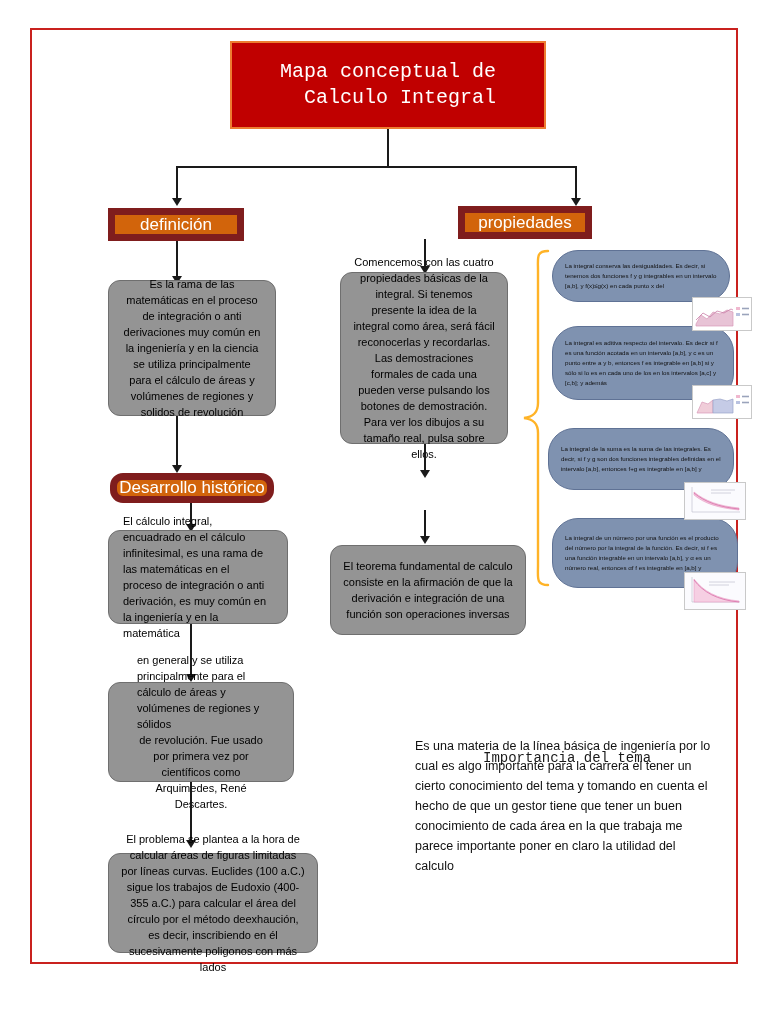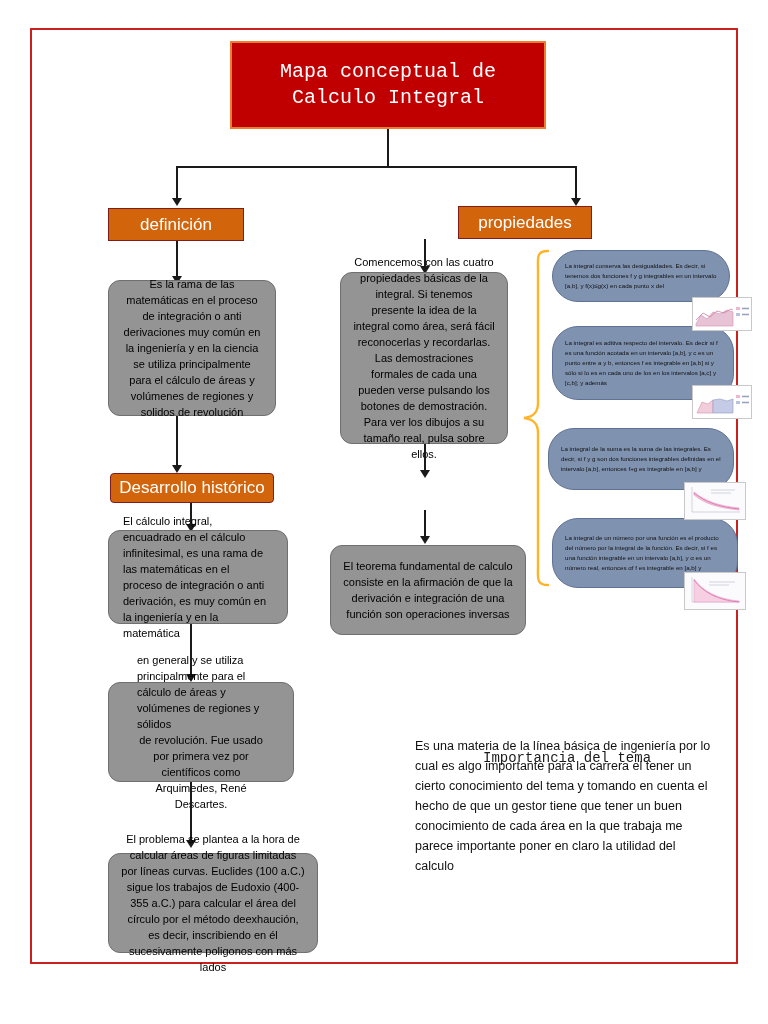--- a/index.html
+++ b/index.html
@@ -38,44 +38,44 @@
     left: 230px;
     top: 41px;
     width: 316px;
     height: 88px;
     background: #c00000;
     border: 2px solid #ed7d31;
     box-sizing: border-box;
     display: flex;
     align-items: center;
     justify-content: center;
-    text-align: center;
+    text-align: right;
   }
   .title-box .title-text {
     font-family: "Liberation Mono", "DejaVu Sans Mono", monospace;
     color: #ffffff;
     font-size: 20px;
     line-height: 26px;
     font-weight: normal;
     white-space: pre-line;
   }
 
   
   .node-orange {
     position: absolute;
     background: #d2640b;
-    border: 1px solid #7f1d1d;
+    border: 7px solid #7f1d1d;
     box-sizing: border-box;
     display: flex;
     align-items: center;
     justify-content: center;
     color: #ffffff;
     font-size: 17px;
   }
-  .node-orange.rounded { border-radius: 4px; }
+  .node-orange.rounded { border-radius: 13px; }
 
   
   .node-gray {
     position: absolute;
     background: #949494;
     border: 1px solid #6f6f6f;
     border-radius: 12px;
     box-sizing: border-box;
     color: #000000;
     font-size: 11px;

